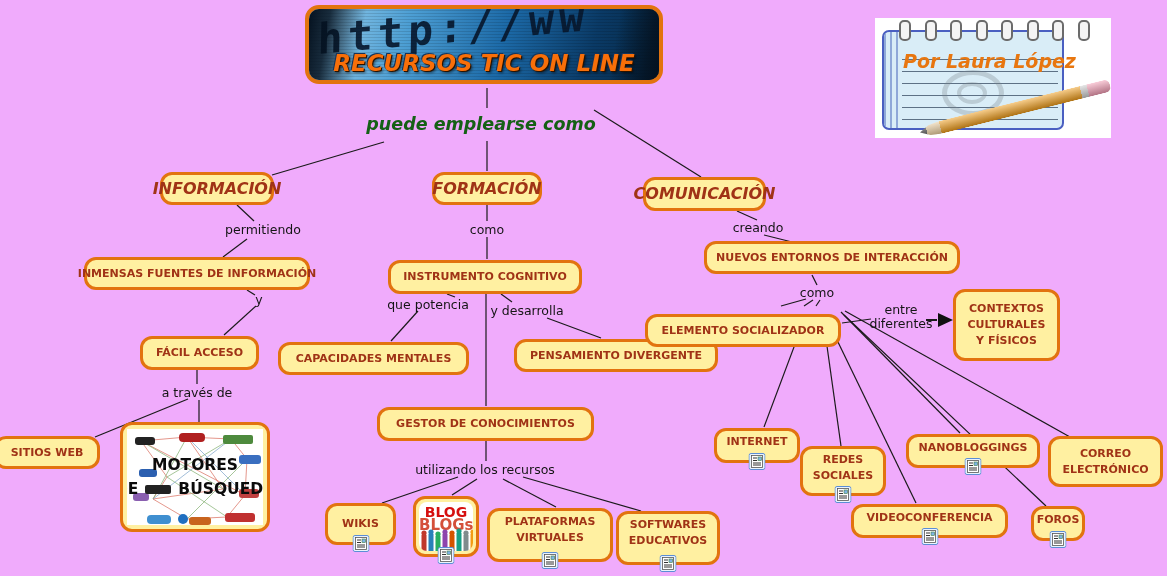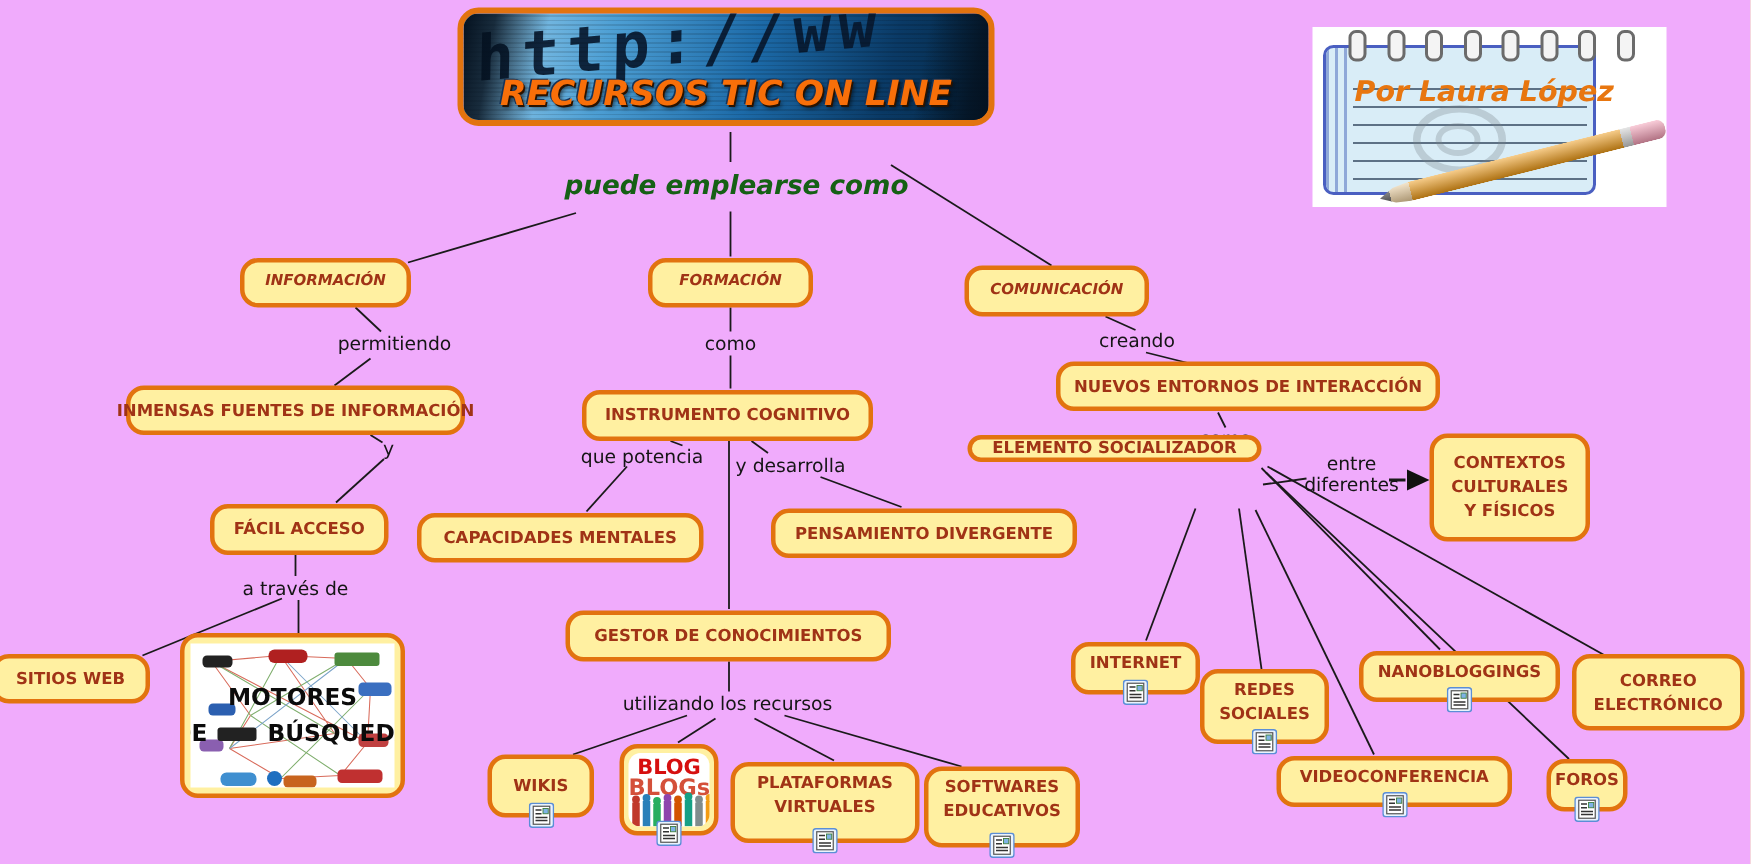--- a/index.html
+++ b/index.html
@@ -6,21 +6,21 @@
   .canvas{position:relative;width:1167px;height:576px;overflow:hidden;
           background:#f0abfc;font-family:"DejaVu Sans",sans-serif;}
   .wires{position:absolute;left:0;top:0;width:1167px;height:576px;}
 
   
   .node{position:absolute;background:#FFF0A1;border:3px solid #E2730F;border-radius:12px;
         color:#A03316;font-weight:bold;font-size:11px;line-height:1.45;text-align:center;
         display:flex;align-items:center;justify-content:center;padding:3px 8px;
         box-sizing:border-box;}
   .node.nowrap{white-space:nowrap;}
-  .node.main{font-style:italic;font-size:10px;}
+  .node.main{font-style:italic;font-size:16px;}
 
   
   .link-label{position:absolute;color:#151515;font-size:12.5px;white-space:nowrap;
               transform:translate(-50%,-50%);}
   .link-label.wrap{white-space:normal;text-align:center;width:76px;line-height:1.15;}
   .root-label{position:absolute;transform:translate(-50%,-50%);color:#156015;
               font-weight:bold;font-style:italic;font-size:17.5px;white-space:nowrap;}
 
   
   .res-icon{position:absolute;left:50%;bottom:-10px;transform:translateX(-50%);
@@ -146,21 +146,21 @@
         <div class="ring"></div>
       <div class="ring"></div>
         <div class="ring"></div>
         <div class="ring"></div>
         <div class="ring"></div>
     </div>
     <div class="note-text">Por Laura López</div>
     <div class="pencil"></div>
   </div>
 
-  <div class="root-label" style="left:491px;top:124px;">puede emplearse como</div>
+  <div class="root-label" style="left:481px;top:124px;">puede emplearse como</div>
 
   <div class="link-label" style="left:263px;top:229px;">permitiendo</div>
   <div class="link-label" style="left:487px;top:229px;">como</div>
   <div class="link-label" style="left:758px;top:227px;">creando</div>
   <div class="link-label" style="left:259px;top:299px;">y</div>
   <div class="link-label" style="left:428px;top:304px;">que potencia</div>
   <div class="link-label" style="left:527px;top:310px;">y desarrolla</div>
   <div class="link-label" style="left:817px;top:292px;">como</div>
   <div class="link-label wrap" style="left:901px;top:317px;">entre diferentes</div>
   <div class="link-label" style="left:197px;top:392px;">a través de</div>
@@ -186,21 +186,21 @@
     </div>
   <div class="node nowrap" style="left:140px;top:336px;width:119px;height:34px;">
       <span>FÁCIL ACCESO</span>
     </div>
   <div class="node nowrap" style="left:278px;top:342px;width:191px;height:33px;">
       <span>CAPACIDADES MENTALES</span>
     </div>
   <div class="node nowrap" style="left:514px;top:339px;width:204px;height:33px;">
       <span>PENSAMIENTO DIVERGENTE</span>
     </div>
-  <div class="node nowrap" style="left:645px;top:290px;width:196px;height:18px;align-items:center;">
+  <div class="node nowrap" style="left:645px;top:314px;width:196px;height:33px;align-items:center;">
       <span>ELEMENTO SOCIALIZADOR</span>
     </div>
   <div class="node" style="left:953px;top:289px;width:107px;height:72px;">
       <span>CONTEXTOS CULTURALES Y FÍSICOS</span>
     </div>
   <div class="node nowrap" style="left:377px;top:407px;width:217px;height:34px;">
       <span>GESTOR DE CONOCIMIENTOS</span>
     </div>
   <div class="node nowrap" style="left:-6px;top:436px;width:106px;height:33px;">
       <span>SITIOS WEB</span>

